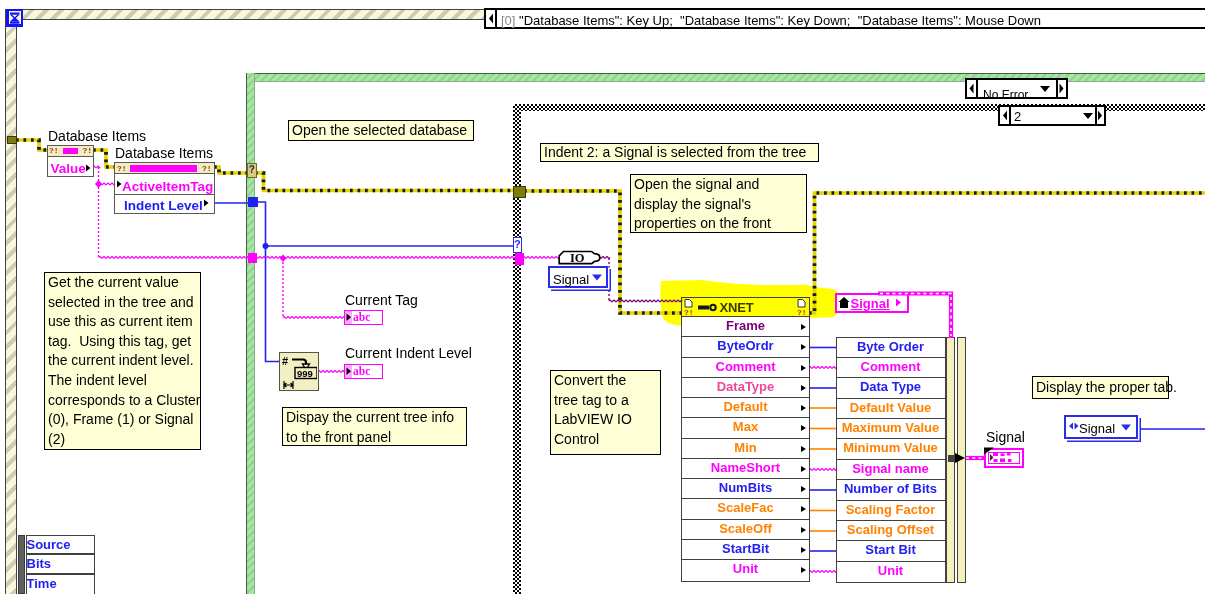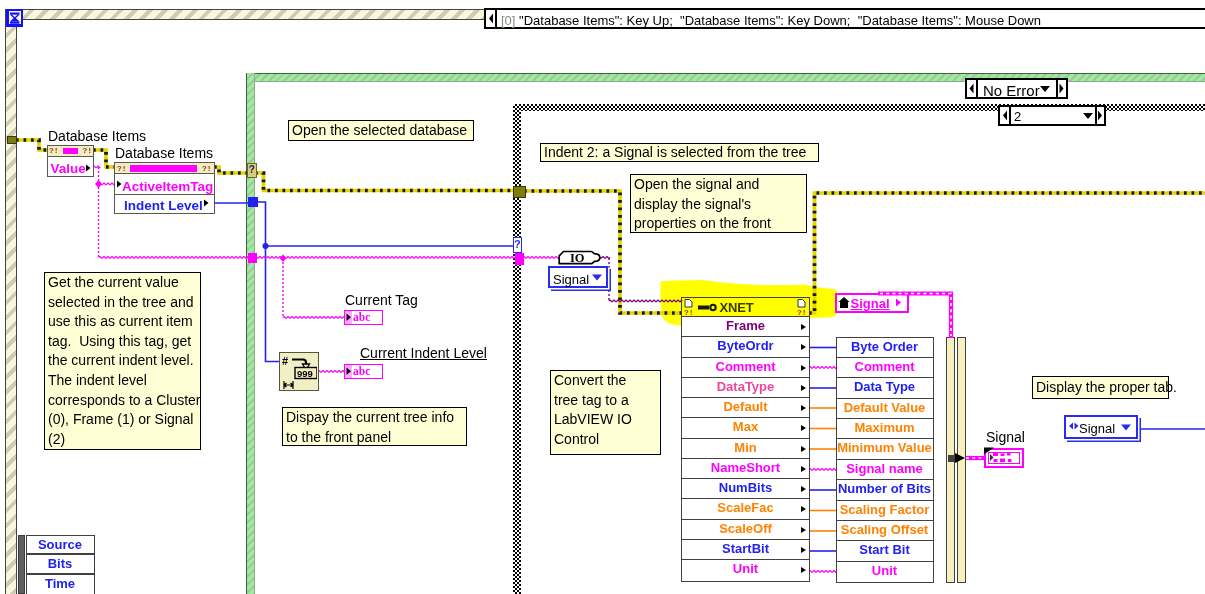--- a/index.html
+++ b/index.html
@@ -107,21 +107,21 @@
 </div>
 
 <div class="ab" style="left:965px;top:78px;width:103px;height:21px;background:#fff;border:2px solid #000;z-index:4">
  <div class="ab" style="left:8.5px;top:0;width:2px;height:17px;background:#000"></div>
  <div class="ab" style="left:88.5px;top:0;width:2px;height:17px;background:#000"></div>
  <svg width="99" height="17">
   <path d="M6.5,3.5 L2.5,8.5 L6.5,13.5 Z" fill="#000"></path>
   <path d="M92.5,3.5 L96.5,8.5 L92.5,13.5 Z" fill="#000"></path>
   <path d="M73,6 L83,6 L78,12 Z" fill="#000"></path>
  </svg>
- <div class="lbl ab" style="left:16px;top:2px;font-size:15px">No Error</div>
+ <div class="lbl ab" style="left:16px;top:8px;font-size:12px">No Error</div>
 </div>
 
 <div class="ab" style="left:998px;top:104.5px;width:108px;height:21px;background:#fff;border:2px solid #000;z-index:4">
  <div class="ab" style="left:9px;top:0;width:2px;height:17px;background:#000"></div>
  <div class="ab" style="left:95px;top:0;width:2px;height:17px;background:#000"></div>
  <svg width="104" height="17">
   <path d="M7,3.5 L3,8.5 L7,13.5 Z" fill="#000"></path>
   <path d="M98,3.5 L102,8.5 L98,13.5 Z" fill="#000"></path>
   <path d="M83,6 L93,6 L88,12 Z" fill="#000"></path>
  </svg>
@@ -172,21 +172,21 @@
 <div class="cmt ab" style="left:44px;top:272px;width:157px;height:178px;z-index:4">Get the current value<br>selected in the tree and<br>use this as current item<br>tag.&nbsp; Using this tag, get<br>the current indent level.<br>The indent level<br>corresponds to a Cluster<br>(0), Frame (1) or Signal<br>(2)</div>
 <div class="cmt ab" style="left:288px;top:120px;width:186px;height:21px;z-index:4">Open the selected database</div>
 <div class="cmt ab" style="left:540px;top:143px;width:279px;height:19px;line-height:17px;z-index:4">Indent 2: a Signal is selected from the tree</div>
 <div class="cmt ab" style="left:630px;top:174px;width:177px;height:59px;z-index:4">Open the signal and<br>display the signal's<br>properties on the front</div>
 <div class="cmt ab" style="left:550px;top:370px;width:111px;height:85px;z-index:4">Convert the<br>tree tag to a<br>LabVIEW IO<br>Control</div>
 <div class="cmt ab" style="left:282px;top:407px;width:185px;height:39px;z-index:4">Dispay the current tree info<br>to the front panel</div>
 <div class="cmt ab" style="left:1032px;top:376px;width:137px;height:23px;line-height:21px;z-index:4">Display the proper tab.</div>
 
 <div class="lbl ab" style="left:345px;top:292px;">Current Tag</div>
 <div class="ab abc" style="left:343.5px;top:310px;z-index:4"></div>
-<div class="lbl ab" style="left:360px;top:345px;text-decoration:underline;">Current Indent Level</div>
+<div class="lbl ab" style="left:345px;top:345px;">Current Indent Level</div>
 <div class="ab abc" style="left:343.5px;top:364px;z-index:4"></div>
 
 <div class="ab" style="left:279px;top:351.5px;width:39.5px;height:39px;background:#f2efc5;border:1.6px solid #56563a;z-index:4">
  <svg width="37" height="36">
   <text x="2" y="12" font-family="Liberation Sans" font-size="11" font-weight="bold" fill="#000">#</text>
   <path d="M12,6.5 H23 Q26,6.5 26,9.5 V11" fill="none" stroke="#000" stroke-width="2.2"></path>
   <path d="M22.5,11 h7 l-3.5,6 Z" fill="#f2efc5" stroke="#000" stroke-width="1.3"></path>
   <rect x="15" y="14.5" width="22" height="11" fill="#f2efc5" stroke="#000" stroke-width="1.4"></rect>
   <text x="17" y="23.5" font-family="Liberation Sans" font-size="9.5" font-weight="bold" fill="#000">999</text>
   <path d="M4,28 V36 M13,28 V36 M4,32 H13 M6.5,30 l-2.5,2 2.5,2 M10.5,30 l2.5,2 -2.5,2" stroke="#000" stroke-width="1.2" fill="none"></path>
@@ -244,21 +244,21 @@
 </div>
 
 <div class="ab" style="left:835px;top:293px;width:73.5px;height:19.5px;background:#fff;border:2px solid #ff00ff;z-index:4">
  <svg width="69" height="15">
   <path d="M7,2 L12.5,7 H11 V13 H3 V7 H1.5 Z" fill="#000"></path>
   <path d="M59,3.5 l5,4 -5,4 Z" fill="#ff00ff"></path>
  </svg>
  <div class="ab" style="left:13.5px;top:1px;font:bold 13px 'Liberation Sans';color:#ff00ff;text-decoration:underline">Signal</div>
 </div>
 
-<div class="ab" style="left:835.5px;top:336.5px;width:98px;height:246px;background:#fff;border:1.8px solid #404040;z-index:4">
+<div class="ab" style="left:835.5px;top:336.5px;width:110px;height:246px;background:#fff;border:1.8px solid #404040;z-index:4">
  <div class="br" style="color:#2222f0"><span>Byte Order</span></div>
  <div class="br" style="color:#ff00ff"><span>Comment</span></div>
  <div class="br" style="color:#2222f0"><span>Data Type</span></div>
  <div class="br" style="color:#ff8200"><span>Default Value</span></div>
  <div class="br" style="color:#ff8200"><span>Maximum Value</span></div>
  <div class="br" style="color:#ff8200"><span>Minimum Value</span></div>
  <div class="br" style="color:#ff00ff"><span>Signal name</span></div>
  <div class="br" style="color:#2222f0"><span>Number of Bits</span></div>
  <div class="br" style="color:#ff8200"><span>Scaling Factor</span></div>
  <div class="br" style="color:#ff8200"><span>Scaling Offset</span></div>
@@ -313,21 +313,21 @@
 .abc::after{content:"abc";position:absolute;left:8.5px;top:-0.5px;font:bold 11.5px "Liberation Serif";color:#ff00ff;}
 .xr{position:relative;box-sizing:border-box;height:20.28px;border-bottom:1.6px solid #404040;background:#fff;
  font:bold 13px/18.5px "Liberation Sans",sans-serif;text-align:center;}
 .xr:last-child{border-bottom:none;}
 .xr::after{content:"";position:absolute;right:3px;top:7px;border-left:5px solid #000;
  border-top:3.5px solid transparent;border-bottom:3.5px solid transparent;}
 .br{position:relative;box-sizing:border-box;height:20.4px;border-bottom:1.8px solid #404040;background:#fff;
  font:bold 13px/18px "Liberation Sans",sans-serif;text-align:center;}
 .br:last-child{border-bottom:none;}
 .er{box-sizing:border-box;height:19.9px;border-bottom:2px solid #404040;background:#fff;
- font:bold 13px/17.5px "Liberation Sans",sans-serif;text-align:center;color:#2222f0;}
+ font:bold 13px/17.5px "Liberation Sans",sans-serif;color:#2222f0;}
 .er:last-child{border-bottom:none;}
 </style>
 <svg class="ab" width="1205" height="594" style="left:0;top:0;z-index:6;pointer-events:none">
 <g fill="none">
 <path d="M878,293.5 H951 V338" stroke="#ff00ff" stroke-width="4.2"></path>
 <path d="M880,293.5 H951 V336" stroke="#fff" stroke-width="1.5" stroke-dasharray="3,3.2"></path>
 <path d="M966,458 H985" stroke="#ff00ff" stroke-width="4.2"></path>
 <path d="M966,458 H984" stroke="#fff" stroke-width="1.5" stroke-dasharray="3,3.2"></path>
 </g>
 </svg>

